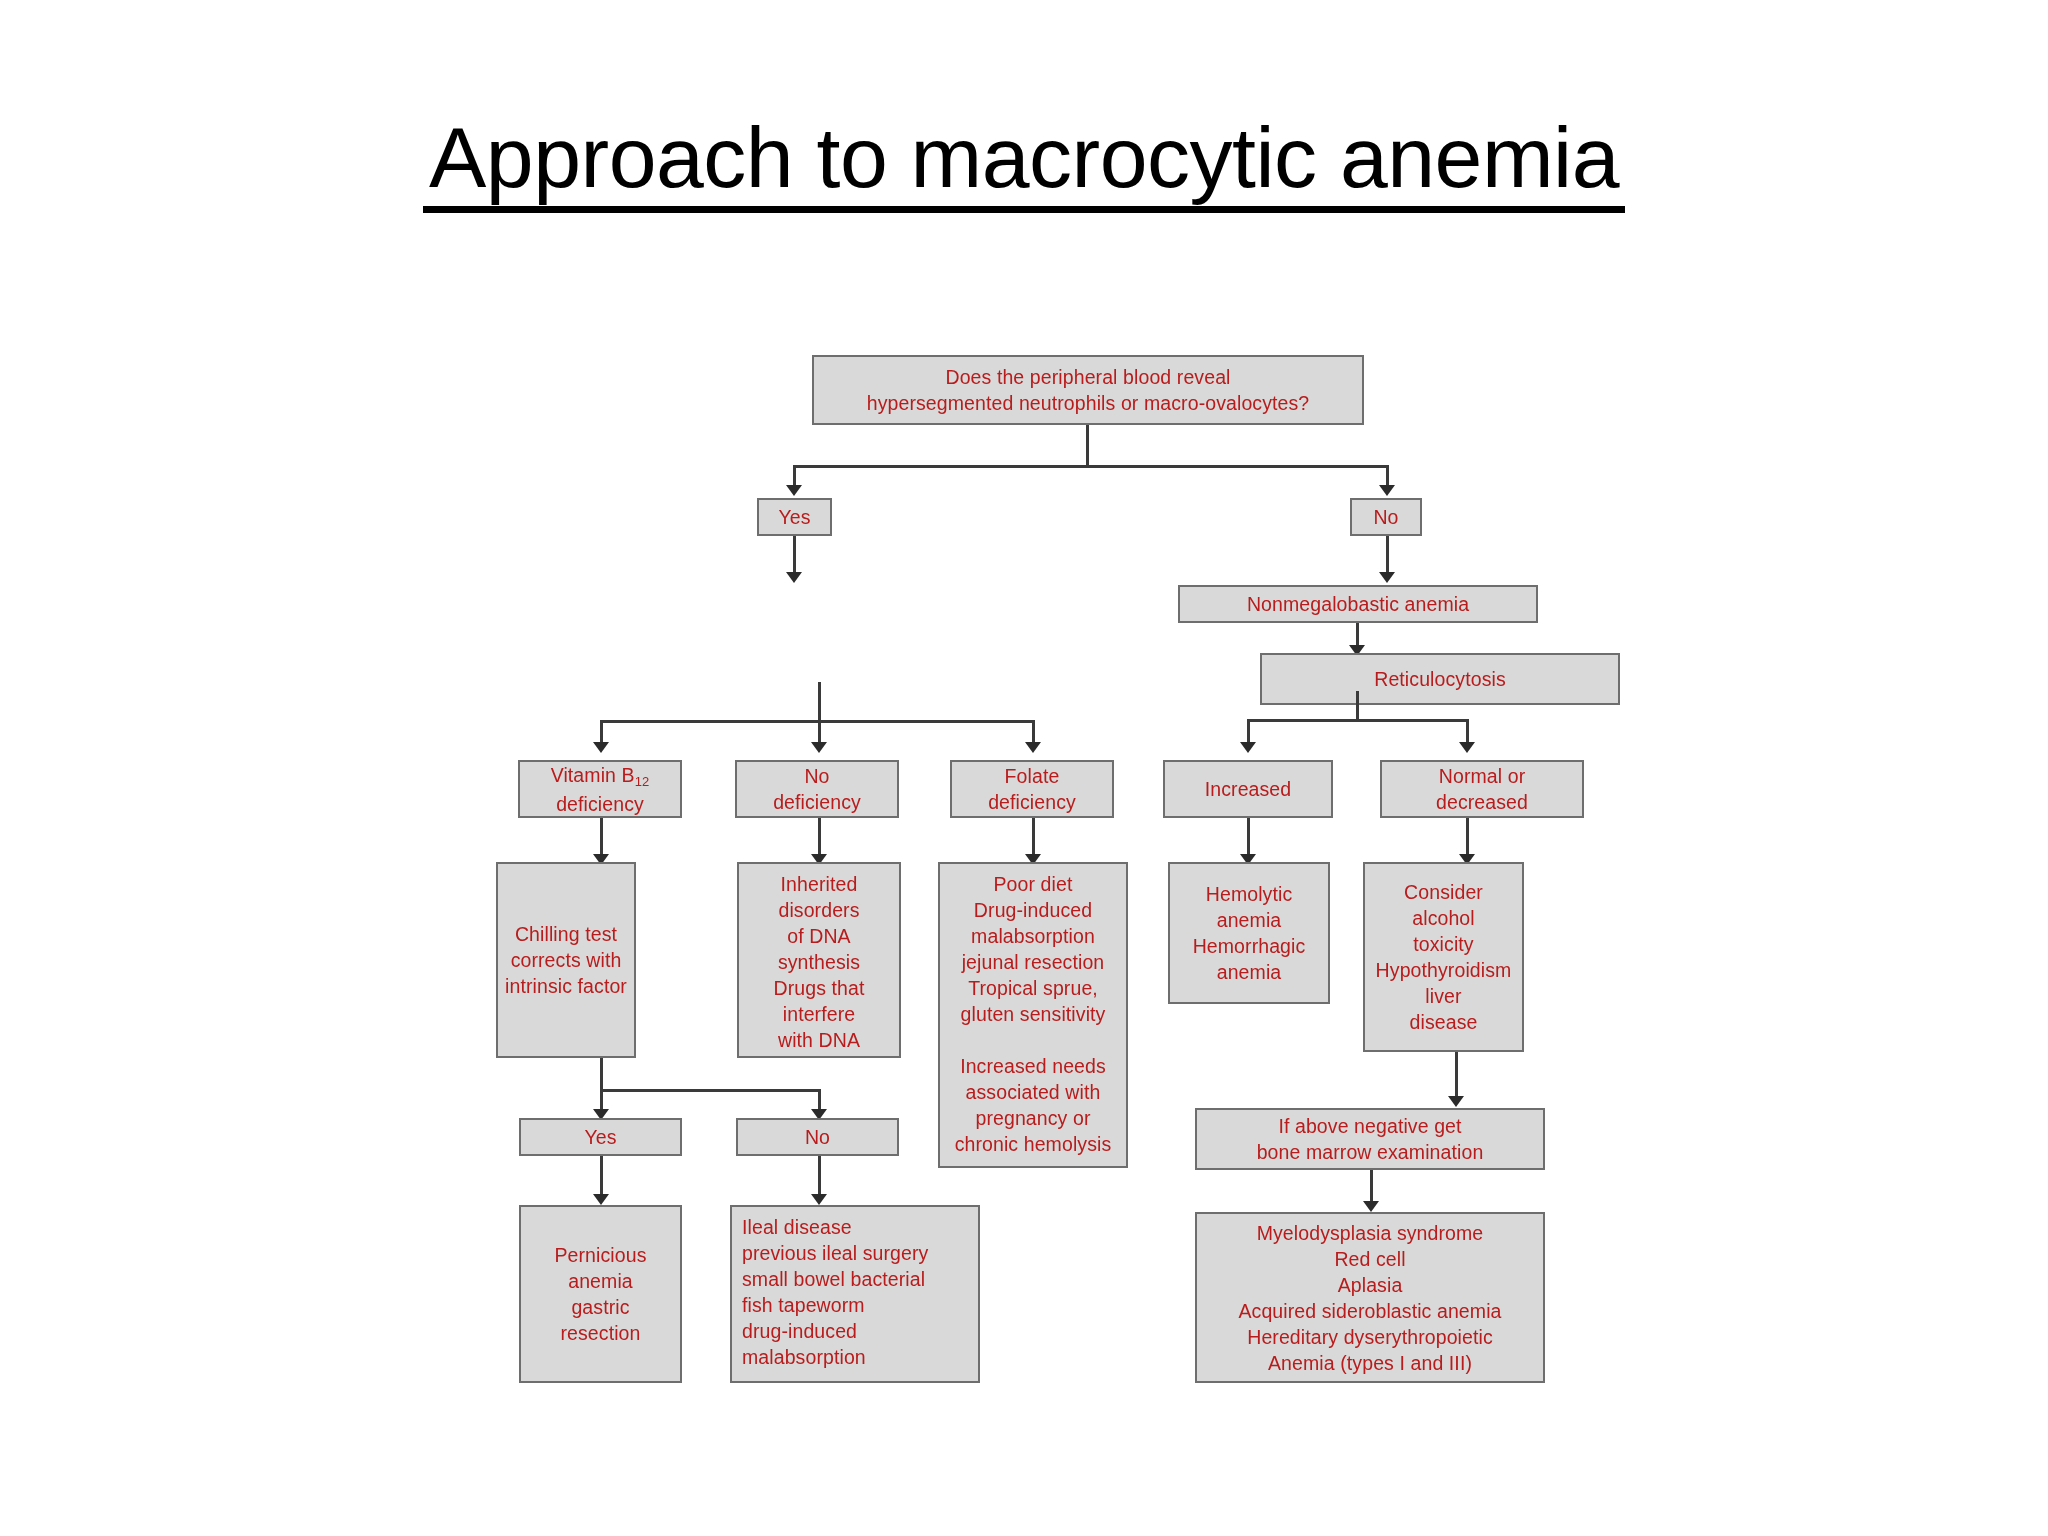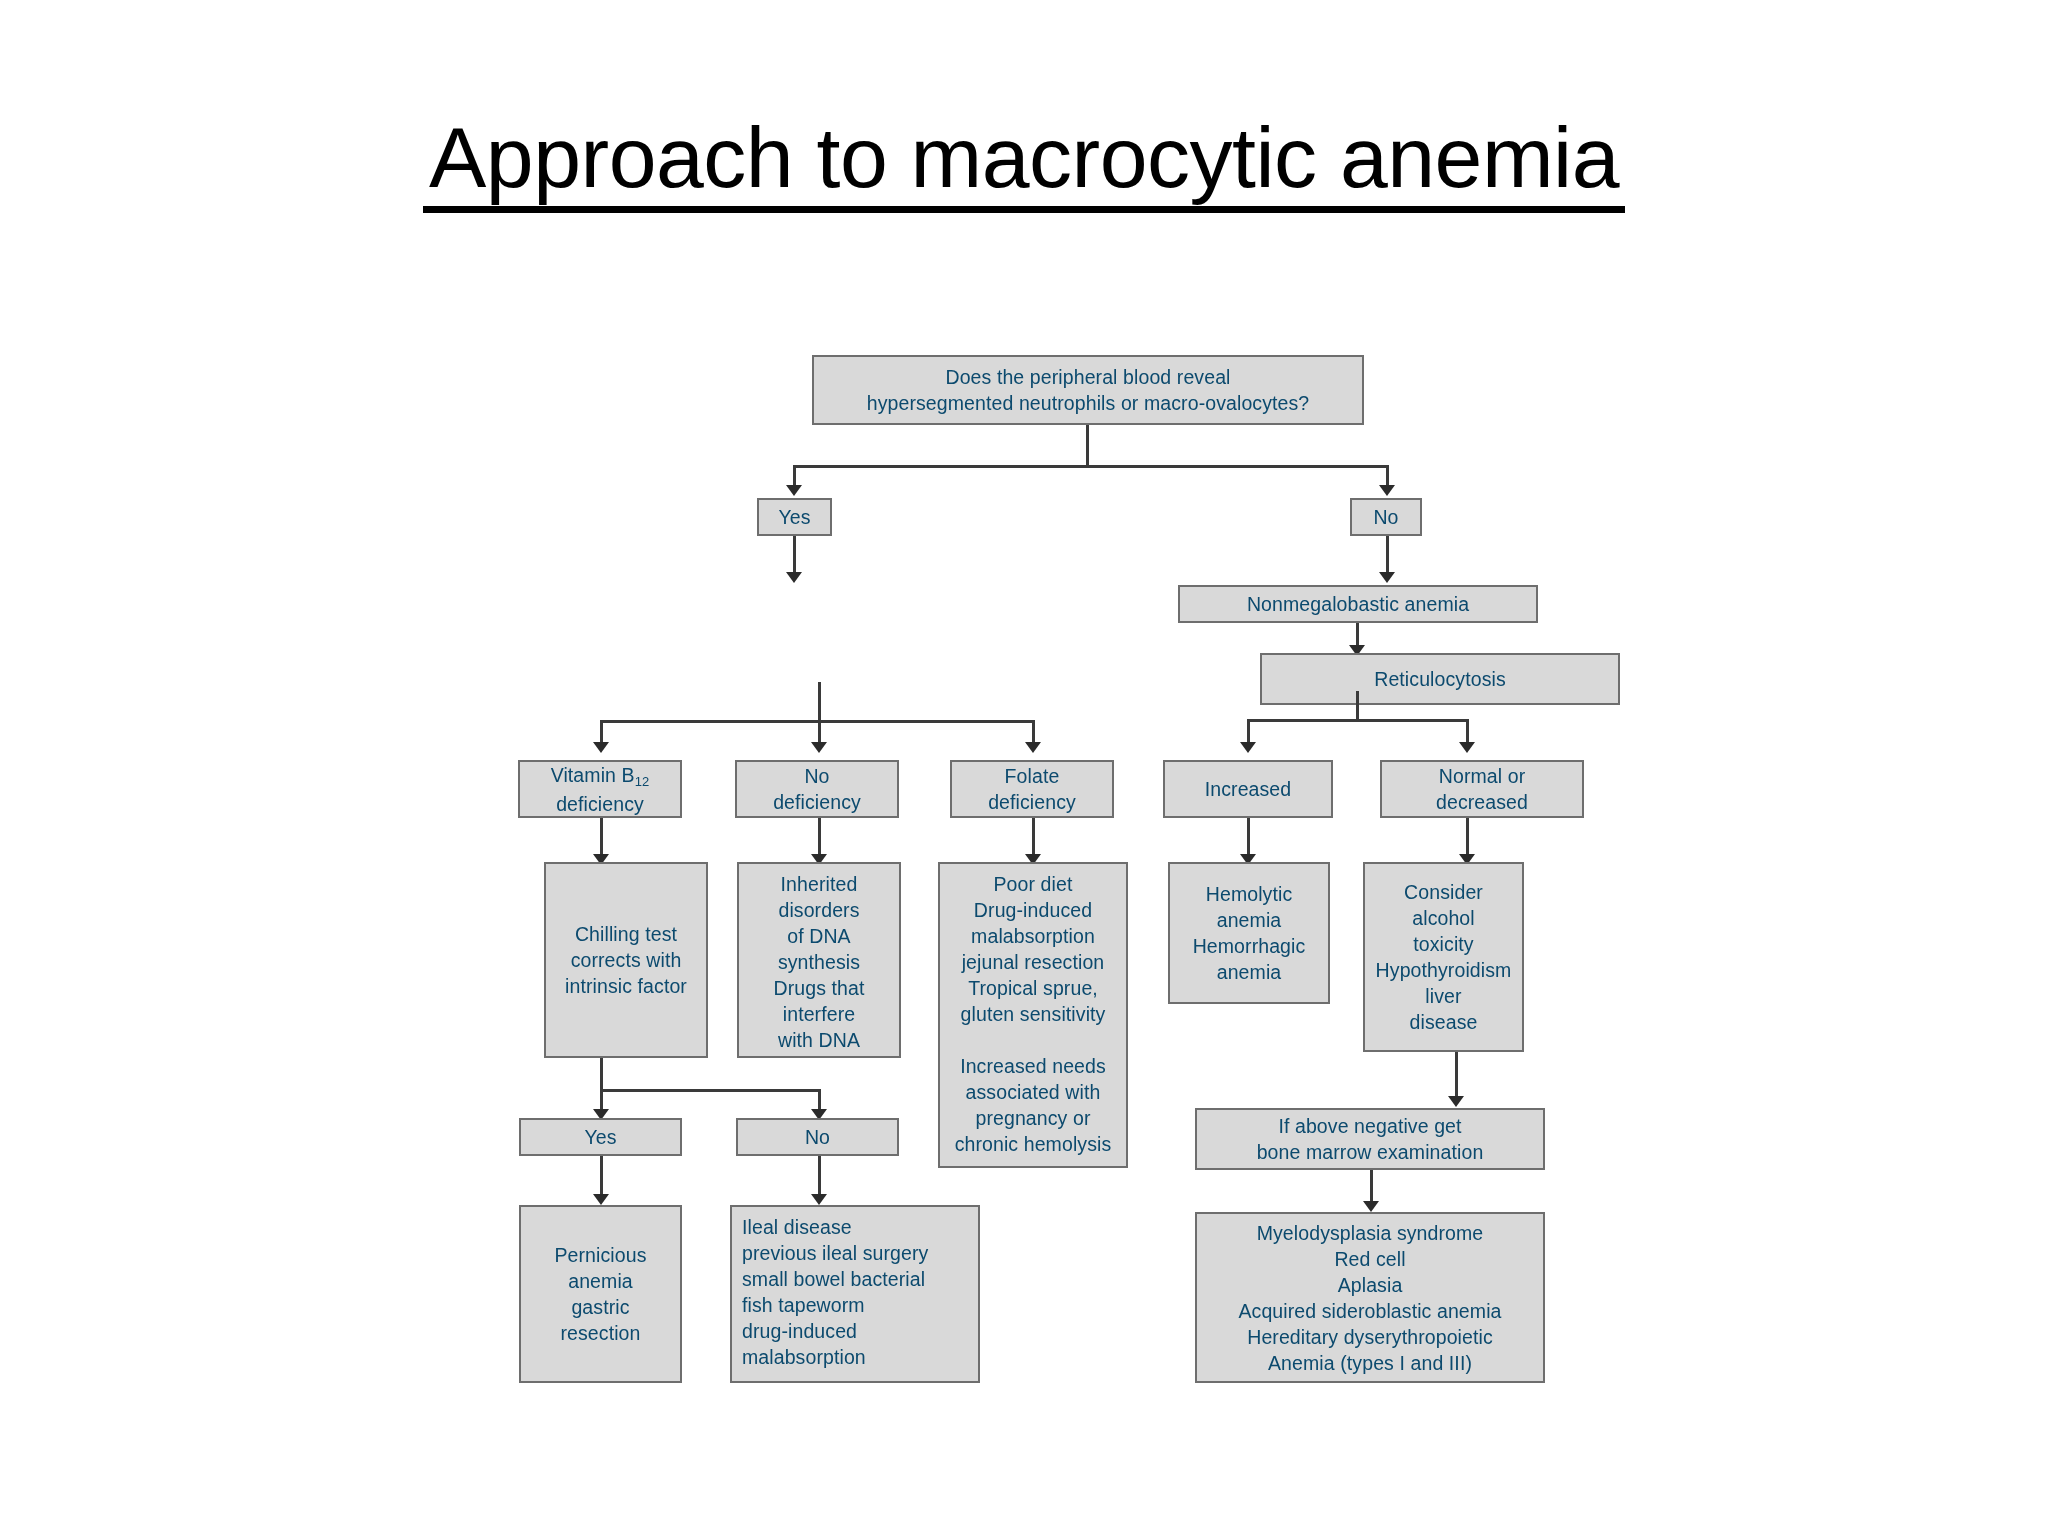--- a/index.html
+++ b/index.html
@@ -34,21 +34,21 @@
   
   #chart{
     position:absolute;
     left:0;top:0;width:2048px;height:1536px;
   }
   .node{
     position:absolute;
     box-sizing:border-box;
     background:#d9d9d9;
     border:2px solid #6e6e6e;
-    color:#0c4a6e;
+    color:#b91c1c;
     font-size:19.5px;
     line-height:26px;
     display:flex;
     align-items:center;
     justify-content:center;
     text-align:center;
     padding:3px 6px;
     letter-spacing:0.1px;
   }
   .node .inner{width:100%;}
@@ -173,21 +173,21 @@
 
     <div class="vline" style="left:1032px;top:818px;height:40px;"></div>
     <div class="arrow" style="left:1025px;top:854px;"></div>
 
     <div class="vline" style="left:1247px;top:818px;height:40px;"></div>
     <div class="arrow" style="left:1240px;top:854px;"></div>
 
     <div class="vline" style="left:1466px;top:818px;height:40px;"></div>
     <div class="arrow" style="left:1459px;top:854px;"></div>
 
-    <div class="node" style="left:544px;top:862px;width:164px;height:196px;">
+    <div class="node" style="left:496px;top:862px;width:140px;height:196px;">
       <div class="inner">
         <div>Chilling test</div>
         <div>corrects with</div>
         <div>intrinsic factor</div>
       </div>
     </div>
 
     <div class="node top-text" style="left:737px;top:862px;width:164px;height:196px;">
       <div class="inner">
         <div>Inherited</div>

